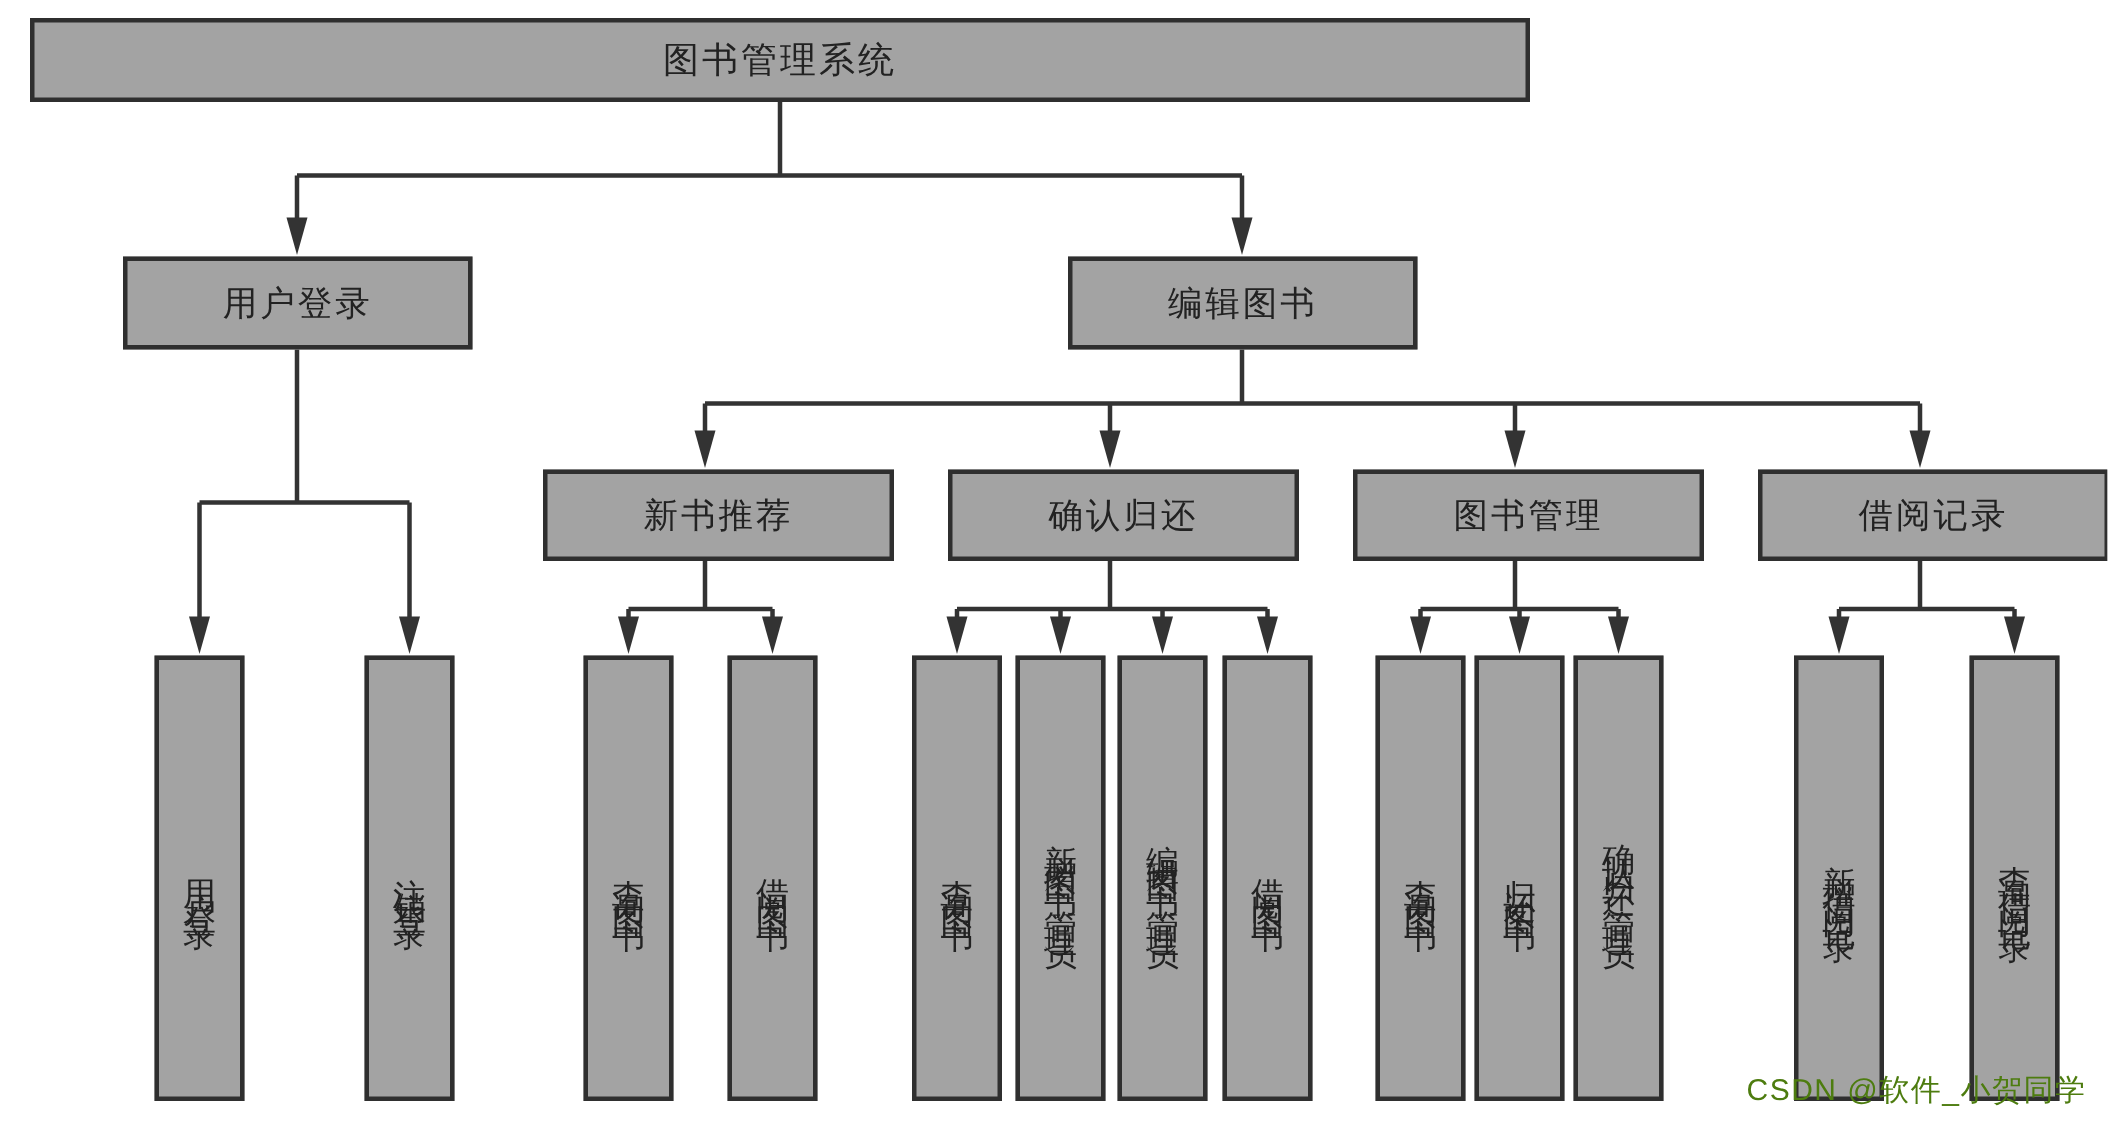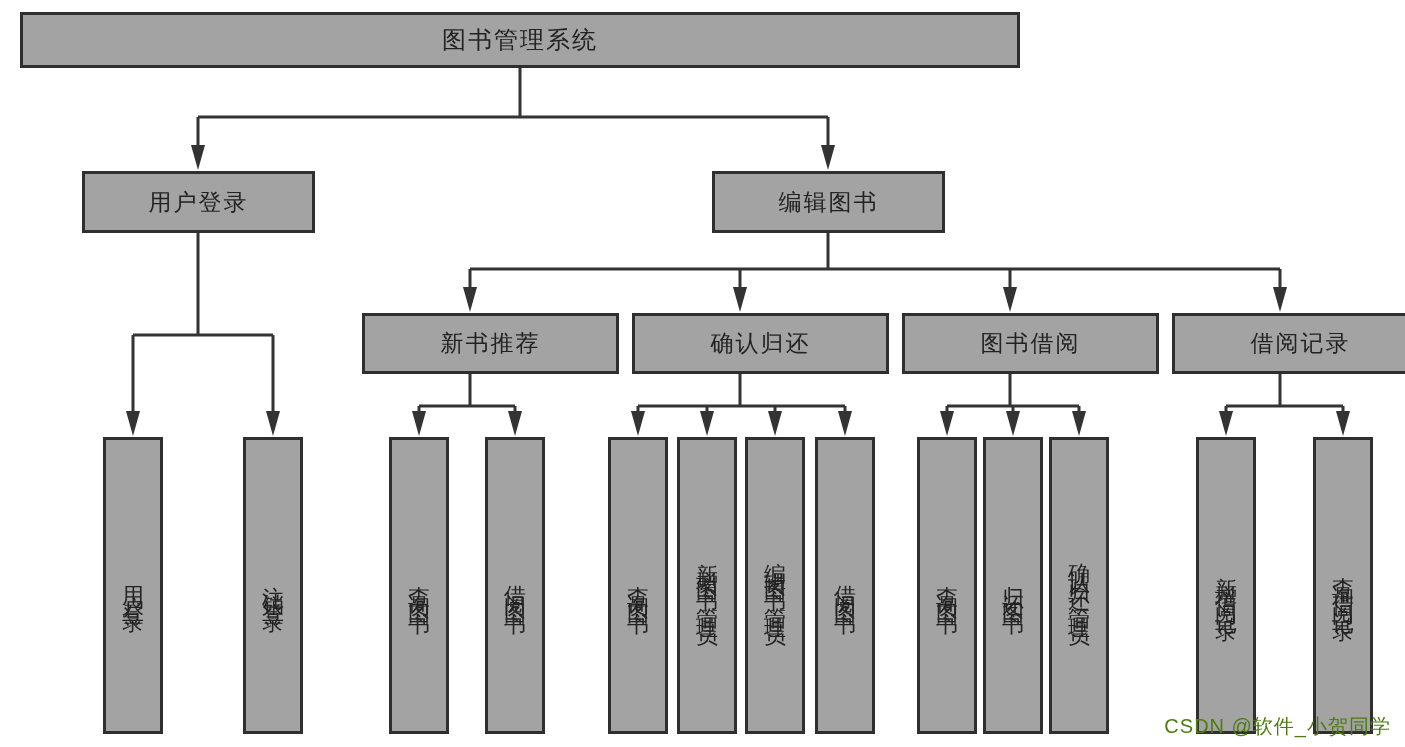--- a/index.html
+++ b/index.html
@@ -33,21 +33,21 @@
     color: #222222;
     z-index: 1;
   }
   .h-box {
     font-size: 23px;
     letter-spacing: 2px;
     white-space: nowrap;
   }
   .root-box   { left: 20px;  top: 12px;  width: 1000px; height: 56px; font-size: 24px; }
   .l2-box     { top: 171px;  width: 233px; height: 62px; }
-  .l3-box     { top: 313px;  width: 257px; height: 61px; }
+  .l3-box     { top: 313px;  width: 234px; height: 61px; }
   .v-box      { top: 437px;  width: 60px;  height: 297px; }
   .v-box span {
     writing-mode: vertical-rl;
     text-orientation: mixed;
     font-size: 22px;
     letter-spacing: 9px;
     line-height: 1;
   }
   #watermark {
     position: absolute;
@@ -112,21 +112,21 @@
     <span>编辑图书</span>
   </div>
 
   <div class="box h-box l3-box" style="left:362px">
     <span>新书推荐</span>
   </div>
   <div class="box h-box l3-box" style="left:632px">
     <span>确认归还</span>
   </div>
   <div class="box h-box l3-box" style="left:902px">
-    <span>图书借阅</span>
+    <span>图书管理</span>
   </div>
   <div class="box h-box l3-box" style="left:1172px">
     <span>借阅记录</span>
   </div>
 
   <div class="box v-box" style="left:103px">
     <span>用户登录</span>
   </div>
   <div class="box v-box" style="left:243px">
     <span>注销登录</span>

